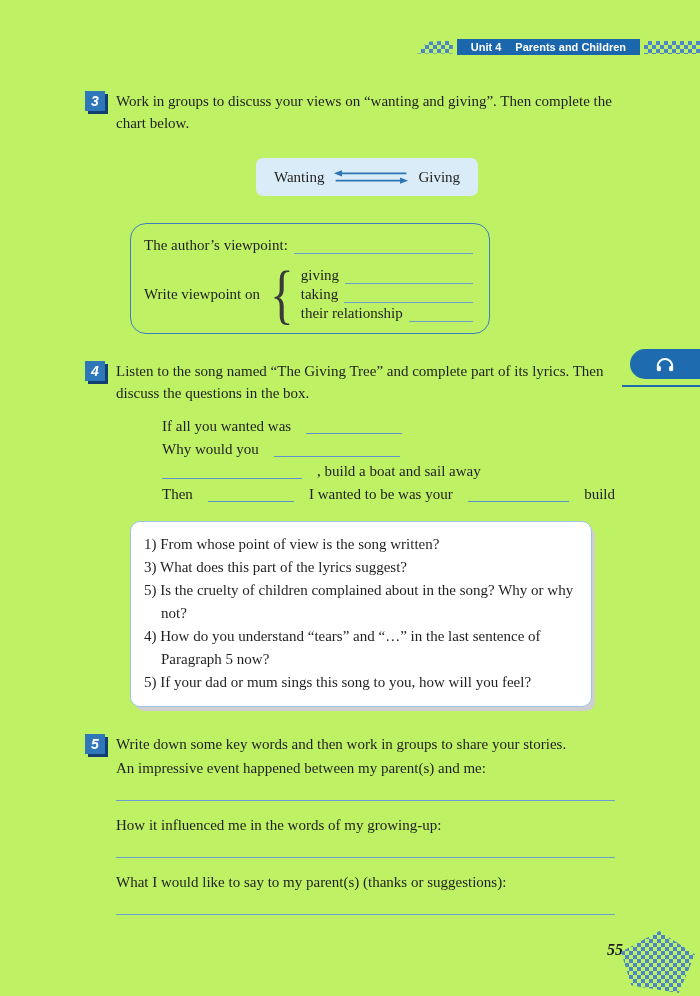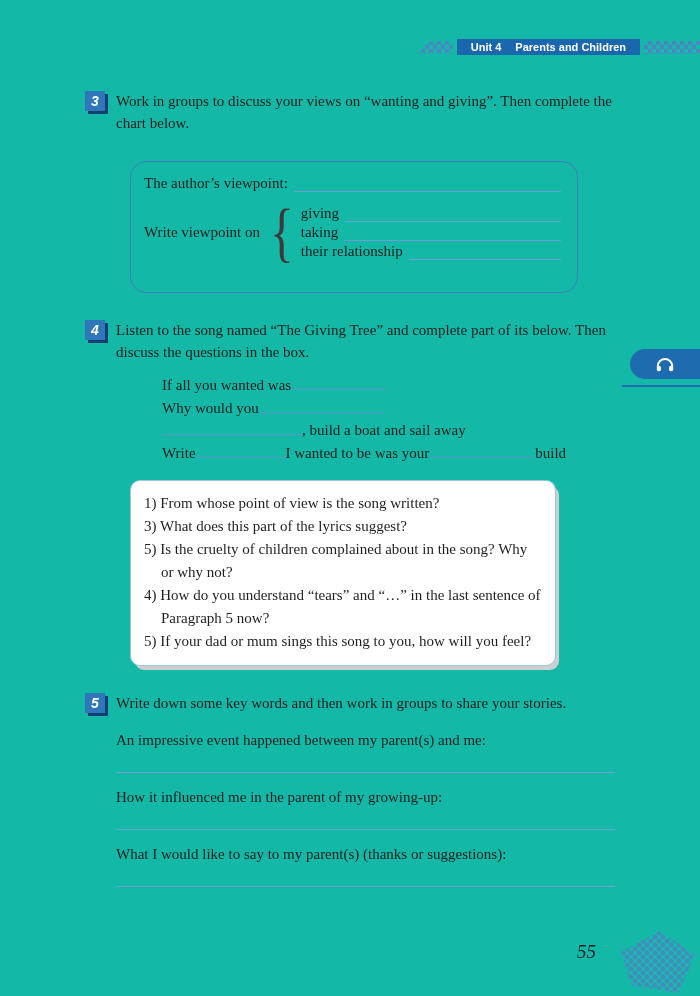--- a/index.html
+++ b/index.html
@@ -1,21 +1,21 @@
 <!DOCTYPE html>
 <html><head>
 <meta charset="utf-8">
 <style>
   * { box-sizing: border-box; margin: 0; padding: 0; }
   html,body { background:#e8e8e8; }
   .page {
     position: relative;
     width: 700px; height: 996px;
     margin: 0 auto;
-    background: #14b8a6;
+    background: #bef264;
     font-family: "Liberation Serif", serif;
     color: #1f1f1f;
     font-size: 15px;
     overflow: hidden;
   }
   
   .checker {
     background-image:
       linear-gradient(45deg,#4d86c4 25%,transparent 25%,transparent 75%,#4d86c4 75%),
       linear-gradient(45deg,#4d86c4 25%,transparent 25%,transparent 75%,#4d86c4 75%);
@@ -31,22 +31,22 @@
     padding: 0 14px;
     font-family:"Liberation Sans", sans-serif;
     font-size:11px; font-weight:bold; line-height:16px;
   }
   .bottom-cluster {
     position:absolute; right:5px; top:931px;
     width:74px; height:62px;
     clip-path: polygon(52% 0, 100% 38%, 78% 100%, 14% 88%, 0 34%);
   }
   .page-number {
-    position:absolute; top:941px; right:104px;
-    font-weight:normal; font-style:italic; font-size:19px;
+    position:absolute; top:941px; right:77px;
+    font-weight:bold; font-style:italic; font-size:16px;
   }
   
   .content { position:absolute; left:85px; top:90px; width:530px; }
   .exercise { margin-bottom: 26px; }
   .ex-head { display:flex; gap:11px; align-items:flex-start; }
   .badge {
     flex:0 0 auto;
     width:20px; height:20px; margin-top:1px;
     background:#2e77b8; color:#fff;
     display:flex; align-items:center; justify-content:center;
@@ -59,58 +59,58 @@
   
   .chart-box {
     margin: 24px 0 0 140px;
     width: 222px; height: 38px;
     background:#d9ecf7;
     border-radius: 7px;
     display:flex; align-items:center; justify-content:center; gap:8px;
   }
   .vp-box {
     margin: 27px 0 0 14px;
-    width: 448px;
+    width: 360px;
     border: 1.6px solid #3f7fc0;
     border-radius: 16px;
-    padding: 13px 16px 27px 13px;
+    padding: 13px 16px 6px 13px;
   }
   .vp-row1 { display:flex; align-items:flex-end; gap:6px; margin-bottom:7px; }
   .vp-row2 { display:flex; align-items:center; }
   .fill-line { flex:1; border-bottom:1.2px solid #6b9fd2; height:17px; }
   .brace { font-size:66px; line-height:66px; font-weight:normal; color:#3a3a3a; margin:0 3px 0 6px; transform:scaleX(0.75); }
   .vp-items { flex:1; display:flex; flex-direction:column; gap:2px; }
   .vp-item { display:flex; align-items:flex-end; gap:6px; }
   
   .side-tab {
     position:absolute; right:0; top:349px;
     width:70px; height:30px;
     background:#1e6bb0;
     border-radius:15px 0 0 15px;
     display:flex; align-items:center; justify-content:center;
   }
   .side-tab-line { position:absolute; right:0; top:385px; width:78px; height:2px; background:#1e6bb0; }
   .lyrics { margin: 11px 0 0 46px; }
-  .lyric-line { display:flex; align-items:flex-start; gap:0; line-height:22.5px; white-space:nowrap; }
+  .lyric-line { display:flex; align-items:center; gap:15px; line-height:22.5px; white-space:nowrap; }
   .blank { display:inline-block; border-bottom:1.2px solid #5b94cc; height:16px; }
   .bw1 { width:96px; } .bw2 { width:126px; } .bw3 { width:140px; }
   .bw4 { width:90px; } .bw5 { width:106px; } .bw6 { width:106px; } .bw7 { width:112px; }
   .q-box {
     margin: 16px 0 0 14px;
-    width: 426px;
+    width: 462px;
     border: 1.5px solid #9dc3e6;
     border-radius: 10px;
     padding: 11px 13px 12px 13px;
     box-shadow: 4px 5px 0 -1px #cfcfcf;
     background:#fff;
   }
   .q-item { line-height:23px; padding-left:17px; text-indent:-17px; }
   
   .prompt { line-height:22px; }
-  .prompt-first { margin-top:15px; }
+  .prompt-first { margin-top:2px; }
   .write-line { height:22px; border-bottom:1.3px solid #6b9fd2; margin-bottom:13px; }
 </style>
 </head>
 <body>
 
 <div class="page">
 
   <div class="header">
     <div class="checker checker-left"></div>
     <div class="unit-badge">
@@ -130,20 +130,30 @@
   <div class="side-tab-line"></div>
 
   <div class="content">
 
     <div class="exercise">
       <div class="ex-head">
         <span class="badge">3</span>
         <p class="instruction">Work in groups to discuss your views on “wanting and giving”. Then complete the chart below.</p>
       </div>
       <div class="ex-body">
+        <div class="chart-box">
+          <span>Wanting</span>
+          <svg width="78" height="16" viewBox="0 0 86 16">
+            <path d="M10 4 H82" stroke="#2f74b5" stroke-width="1.7"></path>
+            <path d="M11 0.5 L2 4 L11 7.5 Z" fill="#2f74b5"></path>
+            <path d="M4 12 H76" stroke="#2f74b5" stroke-width="1.7"></path>
+            <path d="M75 8.5 L84 12 L75 15.5 Z" fill="#2f74b5"></path>
+          </svg>
+          <span>Giving</span>
+        </div>
 
         <div class="vp-box">
           <div class="vp-row1">
             <span>The author’s viewpoint:</span>
             <span class="fill-line"></span>
           </div>
           <div class="vp-row2">
             <span>Write viewpoint on</span>
             <span class="brace">{</span>
             <div class="vp-items">
@@ -161,38 +171,38 @@
               </div>
             </div>
           </div>
         </div>
       </div>
     </div>
 
     <div class="exercise">
       <div class="ex-head">
         <span class="badge">4</span>
-        <p class="instruction">Listen to the song named “The Giving Tree” and complete part of its below. Then discuss the questions in the box.</p>
+        <p class="instruction">Listen to the song named “The Giving Tree” and complete part of its lyrics. Then discuss the questions in the box.</p>
       </div>
       <div class="ex-body">
         <div class="lyrics">
           <div class="lyric-line">
             <span>If all you wanted was</span>
             <span class="blank bw1"></span>
           </div>
           <div class="lyric-line">
             <span>Why would you</span>
             <span class="blank bw2"></span>
           </div>
           <div class="lyric-line">
             <span class="blank bw3"></span>
             <span>, build a boat and sail away</span>
           </div>
           <div class="lyric-line">
-            <span>Write</span>
+            <span>Then</span>
             <span class="blank bw4"></span>
             <span>I wanted to be was your</span>
             <span class="blank bw5"></span>
             <span>build</span>
           </div>
         </div>
 
         <div class="q-box">
           <div class="q-item">1) From whose point of view is the song written?</div>
           <div class="q-item">3) What does this part of the lyrics suggest?</div>
@@ -207,21 +217,21 @@
       <div class="ex-head">
         <span class="badge">5</span>
         <p class="instruction">Write down some key words and then work in groups to share your stories.</p>
       </div>
       <div class="ex-body">
         <div>
           <p class="prompt prompt-first">An impressive event happened between my parent(s) and me:</p>
           <div class="write-line"></div>
         </div>
         <div>
-          <p class="prompt">How it influenced me in the parent of my growing-up:</p>
+          <p class="prompt">How it influenced me in the words of my growing-up:</p>
           <div class="write-line"></div>
         </div>
         <div>
           <p class="prompt">What I would like to say to my parent(s) (thanks or suggestions):</p>
           <div class="write-line"></div>
         </div>
       </div>
     </div>
 
   </div>

